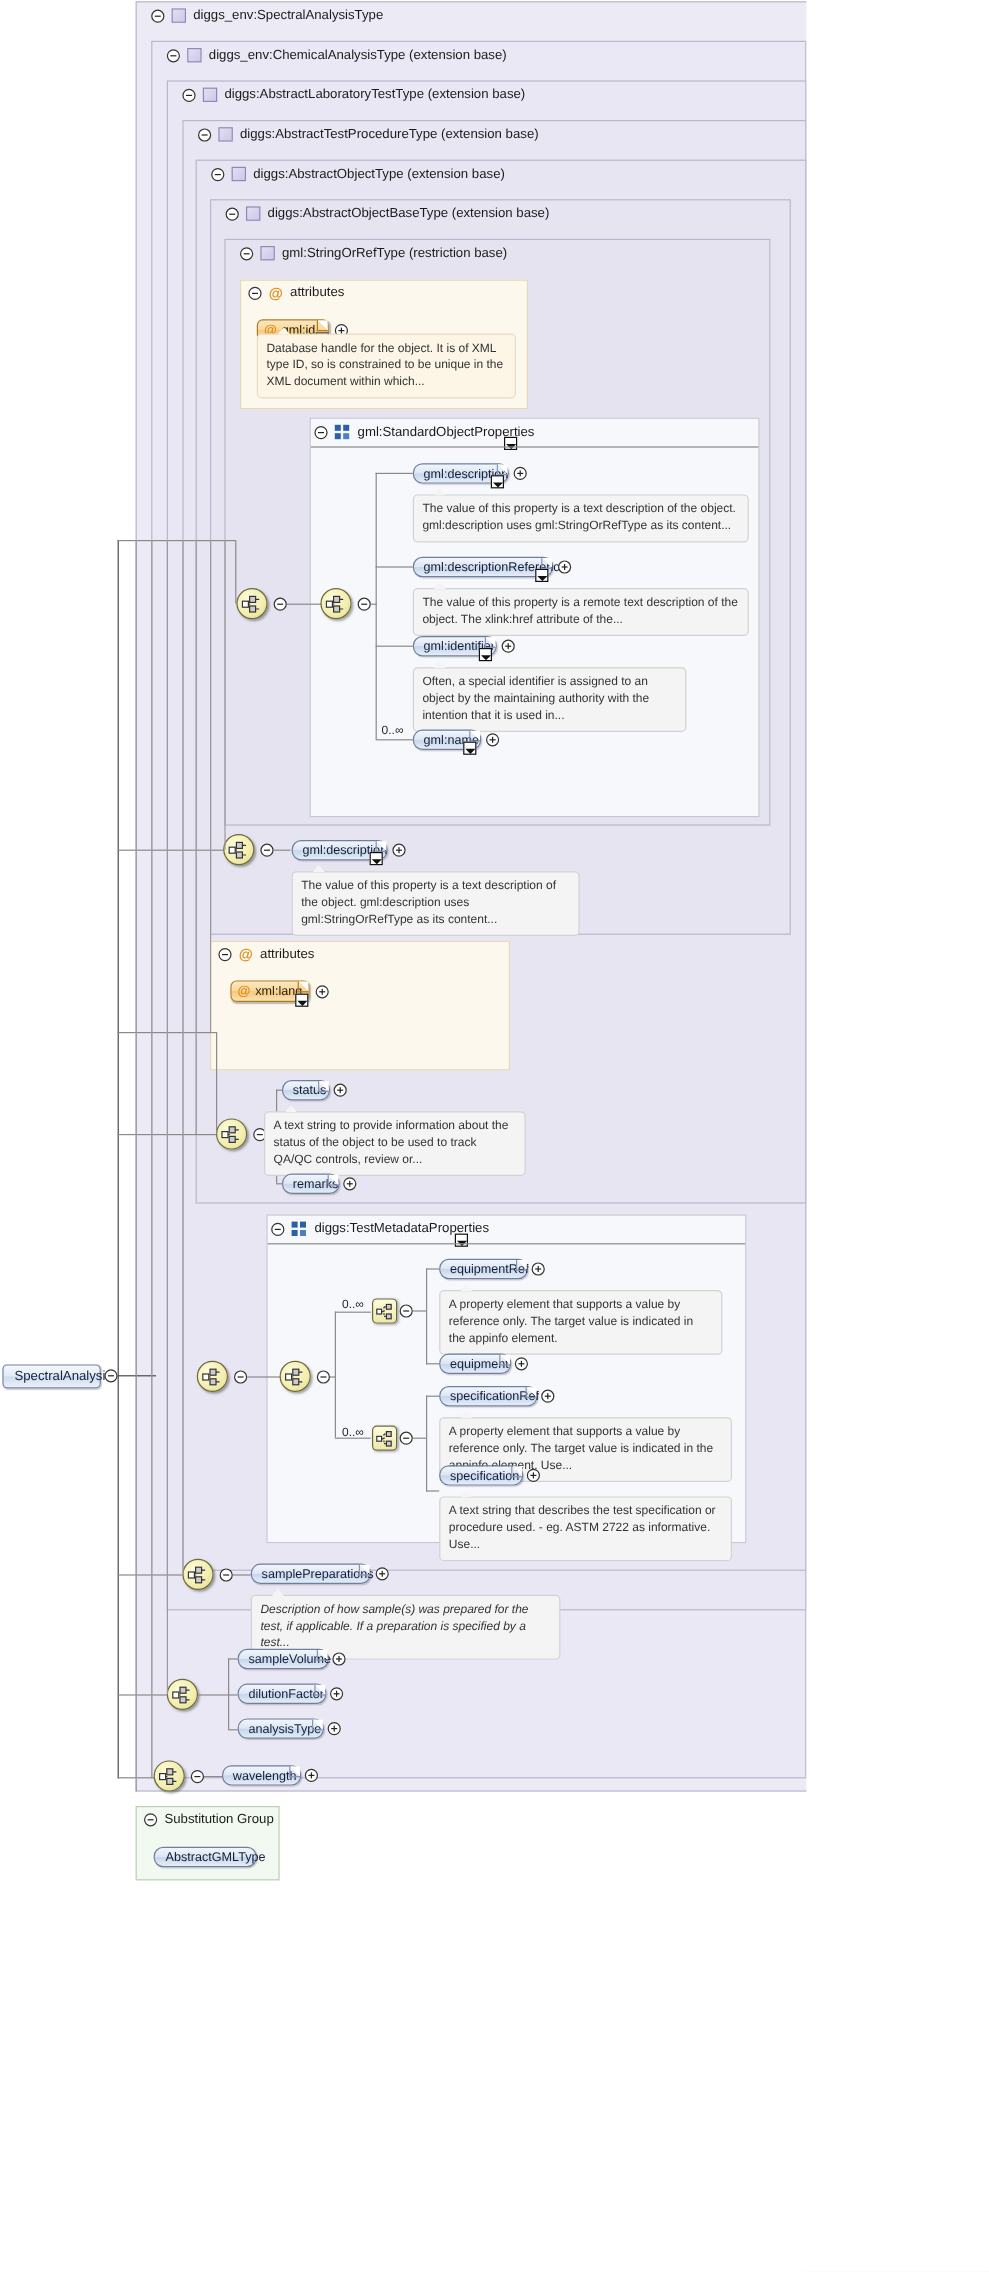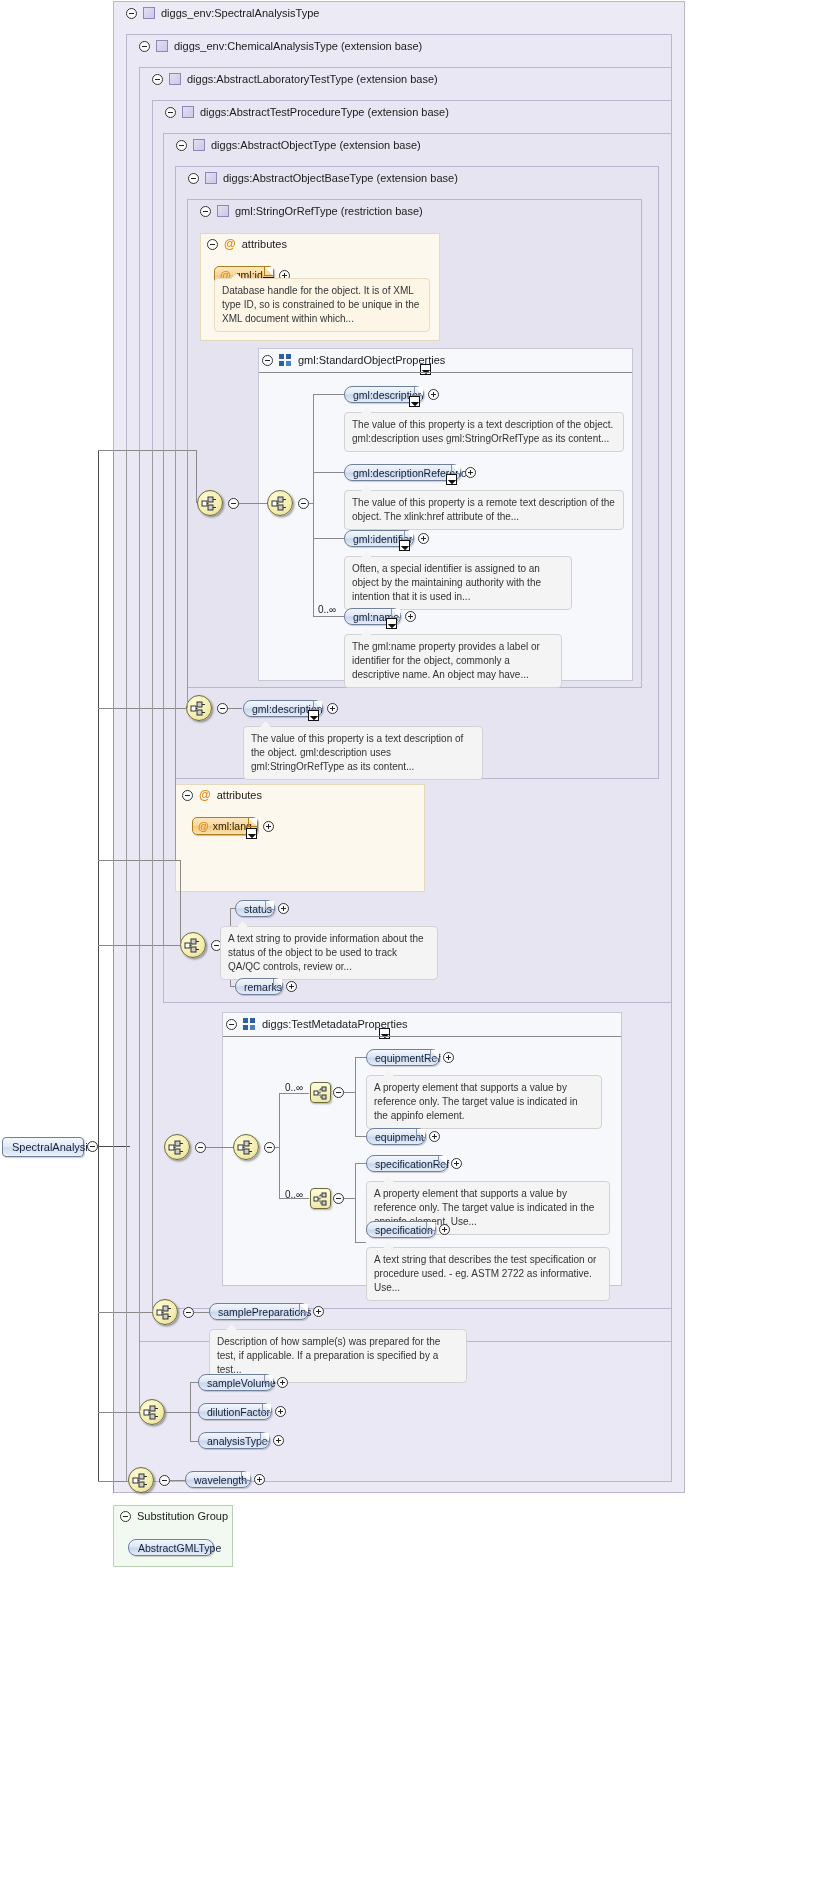--- a/index.html
+++ b/index.html
@@ -3,21 +3,21 @@
 <meta charset="utf-8">
 <style>
   * { box-sizing: border-box; }
   html, body {
     margin: 0; padding: 0;
     background: #ffffff;
     font-family: "Liberation Sans", sans-serif;
   }
   #page {
     position: relative;
-    width: 824px;
+    width: 672px;
     height: 1893px;
     background: #ffffff;
     overflow: hidden;
     font-size: 11px;
     color: #1a1a1a;
   }
   
   .typebox {
     position: absolute;
     background: #e8e6f2;
@@ -426,24 +426,20 @@
     <span>Often, a special identifier is assigned to an object by the maintaining authority with the intention that it is used in...</span>
   </div>
 
   <span class="card" style="left:318px; top:604px;">0..∞</span>
   <div class="cap" style="left:344px; top:608px; width:57px;">
     <span>gml:name</span>
     <span class="dogear"></span>
   </div>
   <span class="extmark" style="left:386px; top:618px;"></span>
   <span class="pm plus" style="position:absolute; left:405px; top:611px;"></span>
-  <div class="doc" style="left:344px; top:634px; width:218px;">
-    <span class="tail"></span>
-    <span>The gml:name property provides a label or identifier for the object, commonly a descriptive name. An object may have...</span>
-  </div>
 
   <div class="seqnode" style="left:186px; top:695px;">
     <svg width="20" height="18" viewBox="0 0 20 18">
       <rect x="1" y="6" width="5" height="5" fill="#fff" stroke="#333"></rect>
       <rect x="7" y="2" width="5" height="5" fill="#ccc" stroke="#333"></rect>
       <rect x="7" y="10" width="5" height="5" fill="#ccc" stroke="#333"></rect>
       <path d="M6 8.5 h1.5 M12 4.5 h3 M12 12.5 h3" stroke="#333" fill="none"></path>
     </svg>
   </div>
   <span class="pm" style="position:absolute; left:217px; top:703px;"></span>
@@ -617,21 +613,21 @@
       <path d="M6 8.5 h1.5 M12 4.5 h3 M12 12.5 h3" stroke="#333" fill="none"></path>
     </svg>
   </div>
   <span class="pm" style="position:absolute; left:183px; top:1307px;"></span>
   <div class="hl" style="left:194px; top:1312px; width:15px;"></div>
   <div class="cap" style="left:209px; top:1303px; width:100px;">
     <span>samplePreparations</span>
     <span class="dogear"></span>
   </div>
   <span class="pm plus" style="position:absolute; left:313px; top:1306px;"></span>
-  <div class="doc" style="left:209px; top:1329px; width:258px;">
+  <div class="doc" style="left:209px; top:1329px; width:258px;font-style:italic;">
     <span class="tail"></span>
     <span>Description of how sample(s) was prepared for the test, if applicable. If a preparation is specified by a test...</span>
   </div>
 
   <div class="seqnode" style="left:139px; top:1399px;">
     <svg width="20" height="18" viewBox="0 0 20 18">
       <rect x="1" y="6" width="5" height="5" fill="#fff" stroke="#333"></rect>
       <rect x="7" y="2" width="5" height="5" fill="#ccc" stroke="#333"></rect>
       <rect x="7" y="10" width="5" height="5" fill="#ccc" stroke="#333"></rect>
       <path d="M6 8.5 h1.5 M12 4.5 h3 M12 12.5 h3" stroke="#333" fill="none"></path>

